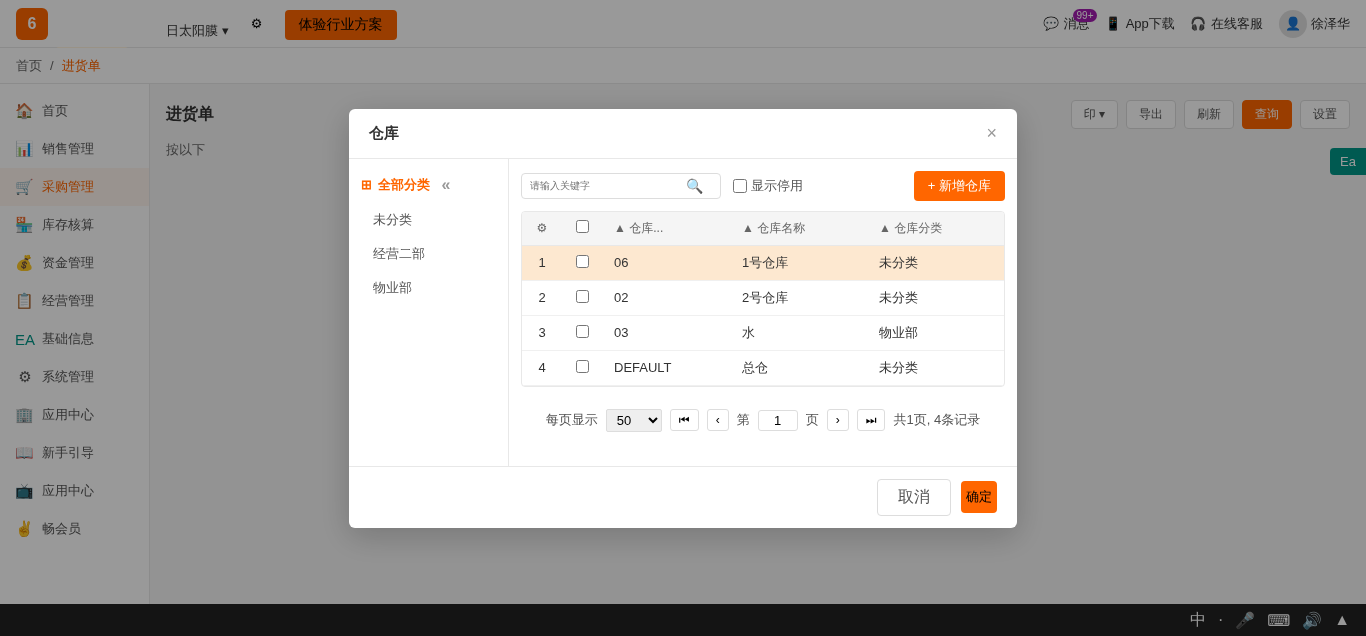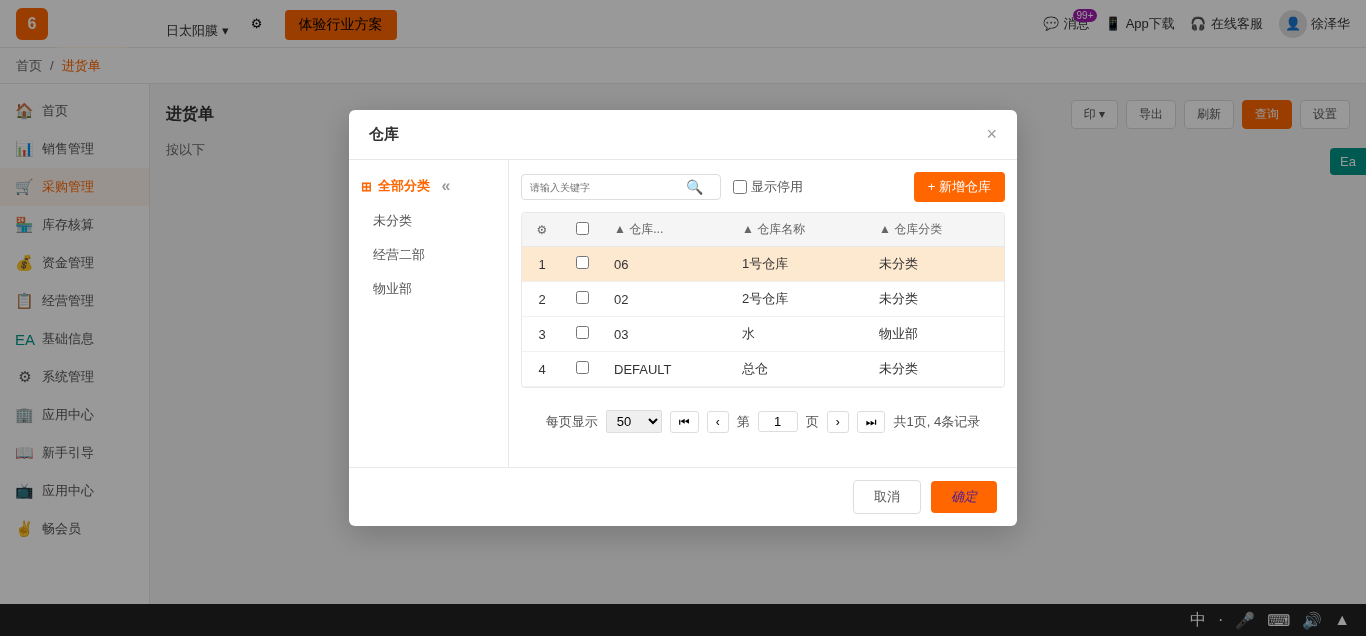--- a/index.html
+++ b/index.html
@@ -195,22 +195,22 @@
     .page-input { width: 40px; border: 1px solid #ddd; border-radius: 3px; text-align: center; padding: 2px 4px; font-size: 13px; }
     .page-select { border: 1px solid #ddd; border-radius: 2px; padding: 2px 6px; font-size: 13px; }
 
     
     .modal-footer {
       padding: 12px 20px;
       border-top: 1px solid #e8e8e8;
       display: flex; align-items: center; justify-content: flex-end;
       gap: 10px;
     }
-    .btn-cancel { padding: 7px 20px; border: 1px solid #ddd; border-radius: 4px; background: #fff; cursor: pointer; font-size: 13px; color: #555; }
-    .btn-confirm { padding: 7px 20px; border: none; border-radius: 4px; background: #f60; color: #4c1d95; cursor: pointer; font-size: 13px; font-style: italic; }
+    .btn-cancel { padding: 7px 20px; border: 1px solid #ddd; border-radius: 4px; background: #fff; cursor: pointer; font-size: 16px; color: #555; }
+    .btn-confirm { padding: 7px 5px; border: none; border-radius: 4px; background: #f60; color: #000000; cursor: pointer; font-size: 13px; }
 
     
     .ea-badge {
       position: fixed; right: 0; top: 148px;
       background: #009688;
       color: #fff;
       padding: 6px 10px;
       font-size: 13px;
       cursor: pointer;
       z-index: 50;

